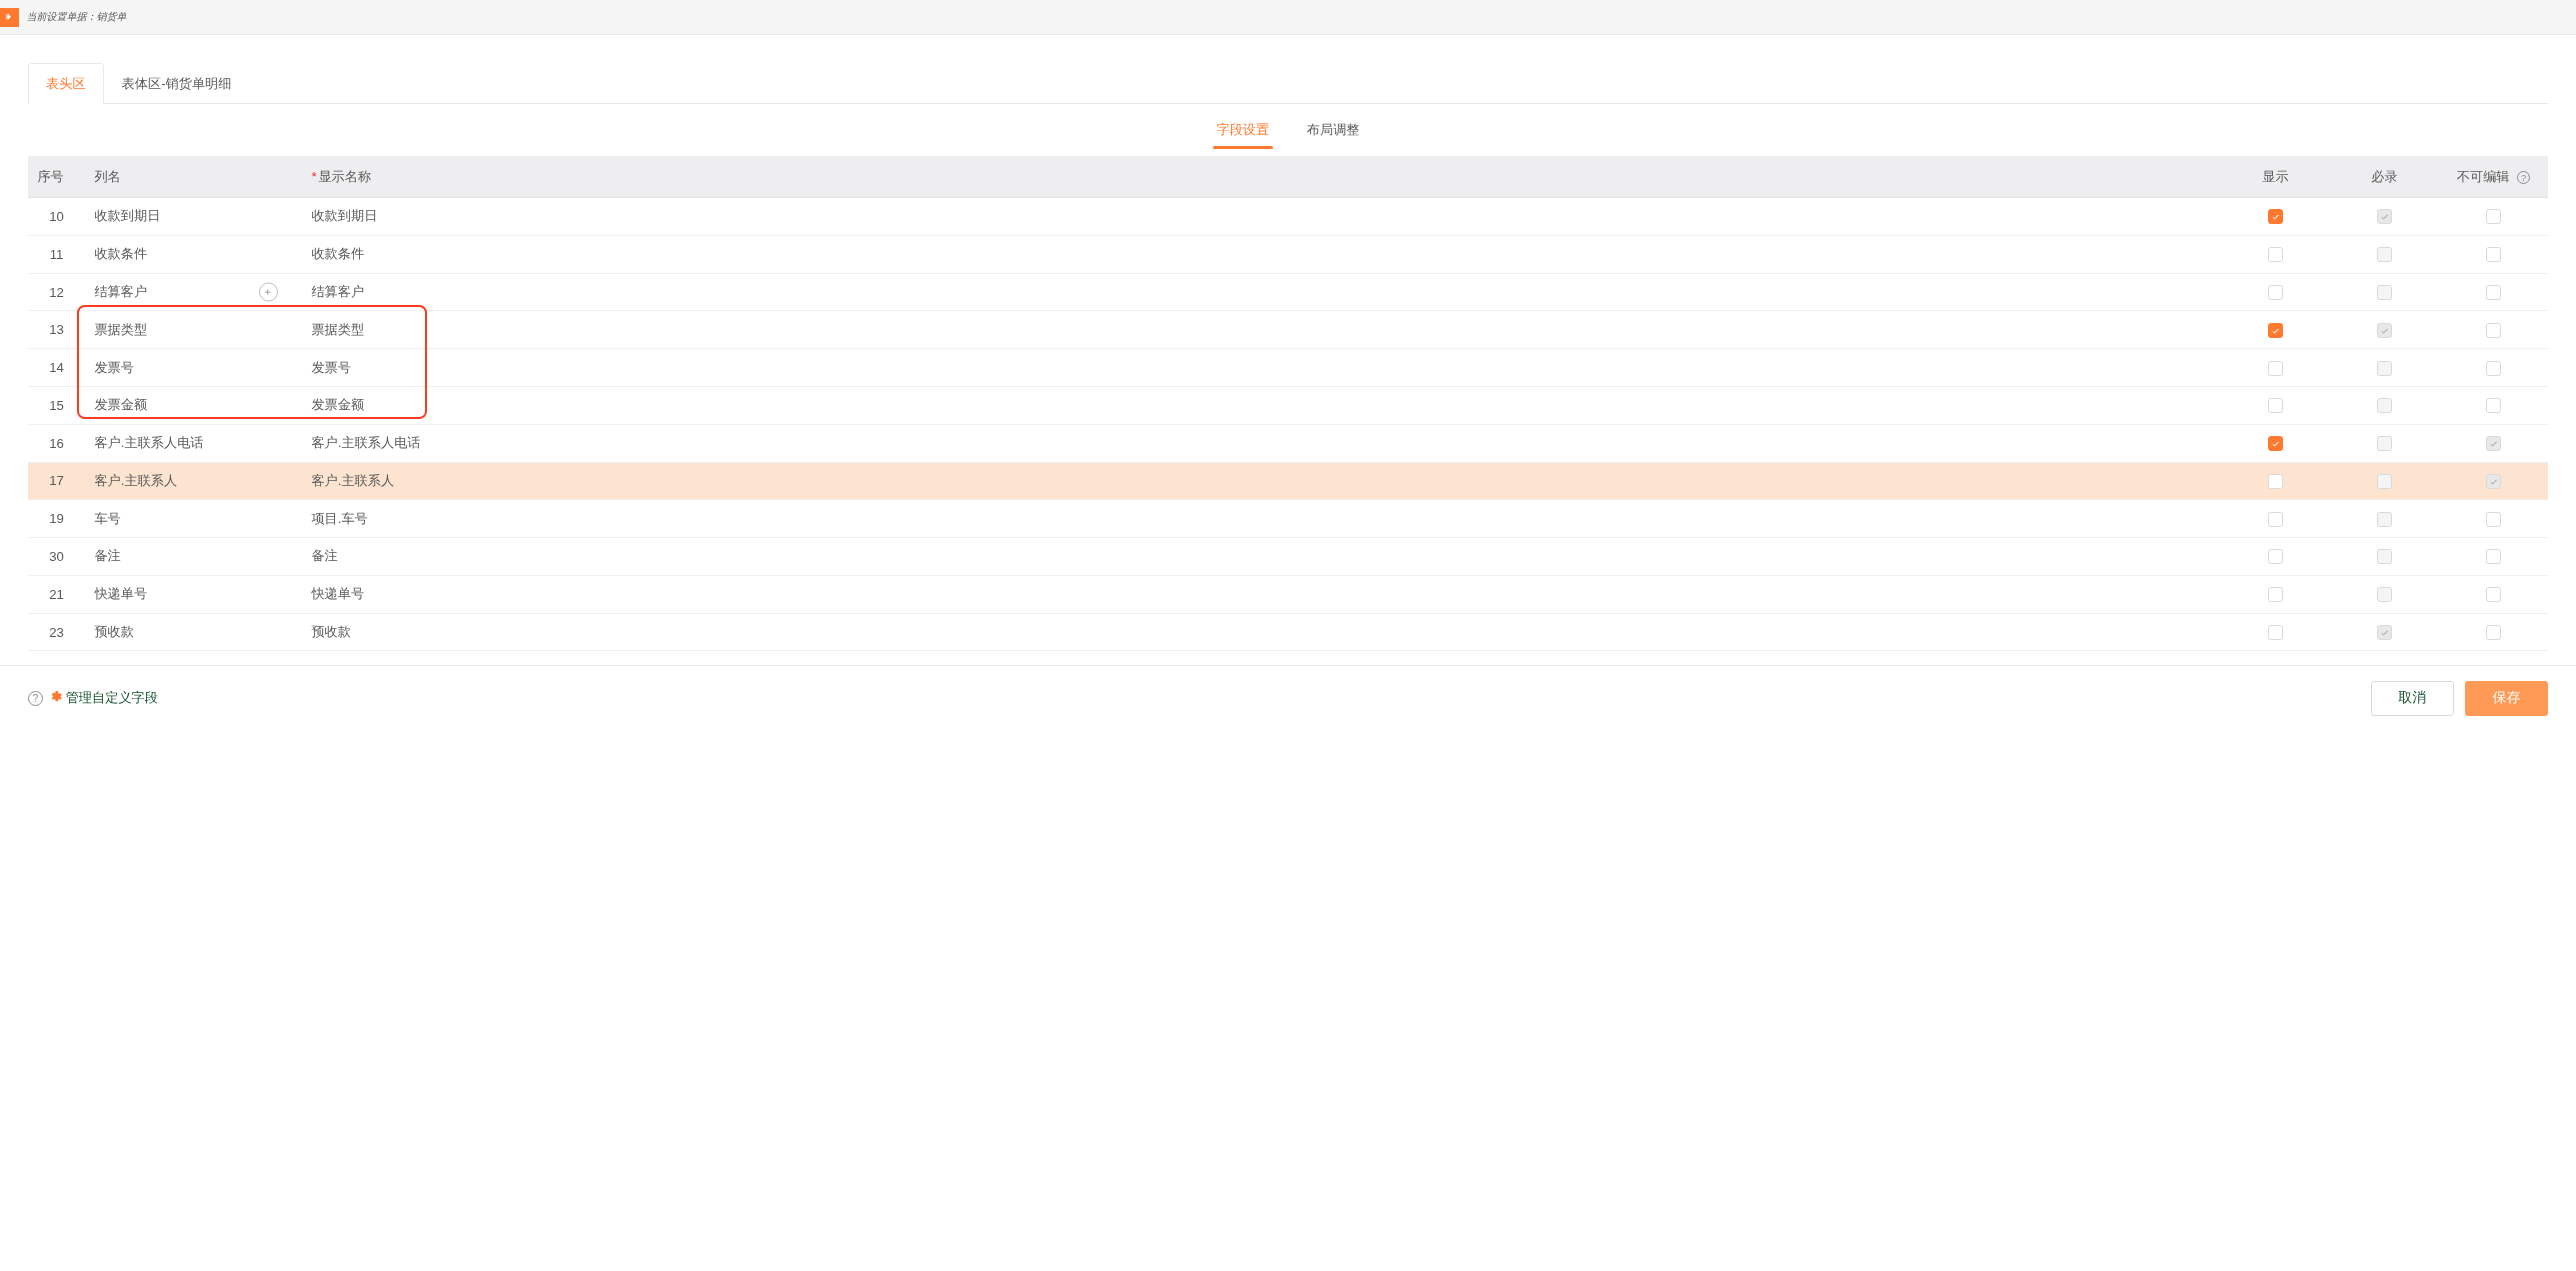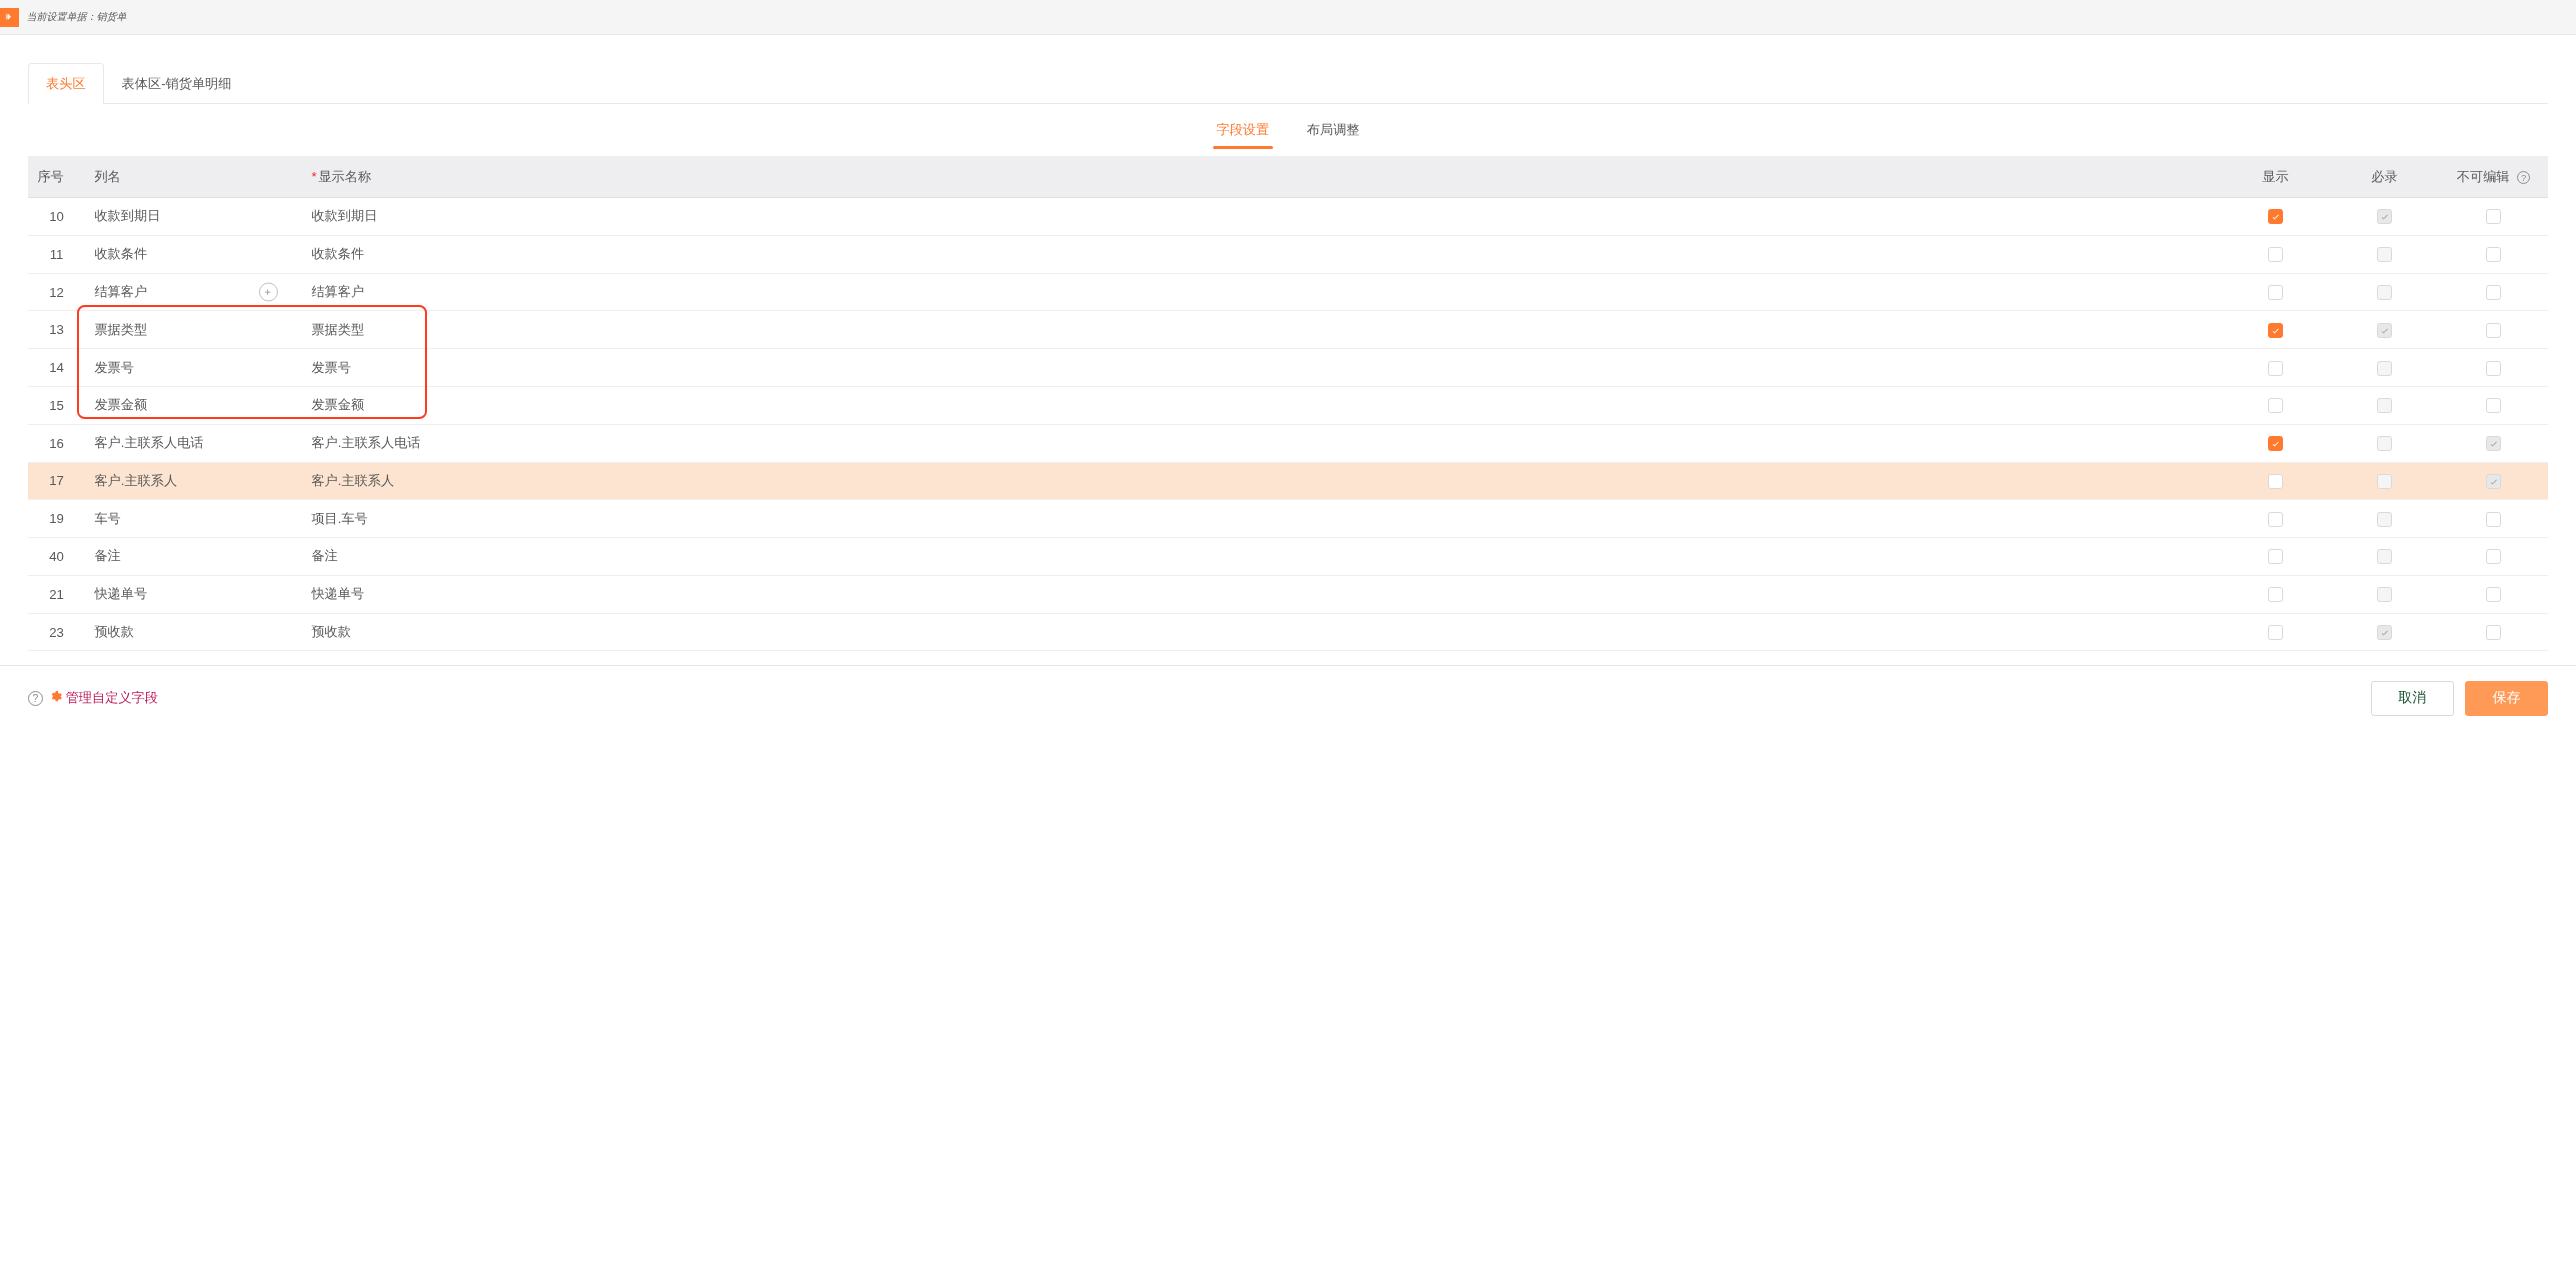--- a/index.html
+++ b/index.html
@@ -216,21 +216,21 @@
       width: 15px;
       height: 15px;
       border: 1.4px solid #8c8c8c;
       border-radius: 50%;
       align-items: center;
       justify-content: center;
       font-size: 10.4px;
       color: #8c8c8c;
     }
     .footer-left a {
-      color: #be185d;
+      color: #14532d;
       text-decoration: none;
       display: flex;
       align-items: center;
       gap: 3.8px;
     }
     .gear-icon svg {
       width: 13.2px;
       height: 13.2px;
       fill: #ff7a2e;
     }
@@ -422,21 +422,21 @@
             <td class="col-seq">19</td>
             <td class="col-name">
               <span class="name-cell-wrap"><span>车号</span></span>
             </td>
             <td>项目.车号</td>
             <td class="center"><span class="checkbox"></span></td>
             <td class="center"><span class="checkbox disabled"></span></td>
             <td class="center"><span class="checkbox"></span></td>
           </tr>
           <tr>
-            <td class="col-seq">40</td>
+            <td class="col-seq">30</td>
             <td class="col-name">
               <span class="name-cell-wrap"><span>备注</span></span>
             </td>
             <td>备注</td>
             <td class="center"><span class="checkbox"></span></td>
             <td class="center"><span class="checkbox disabled"></span></td>
             <td class="center"><span class="checkbox"></span></td>
           </tr>
           <tr>
             <td class="col-seq">21</td>

